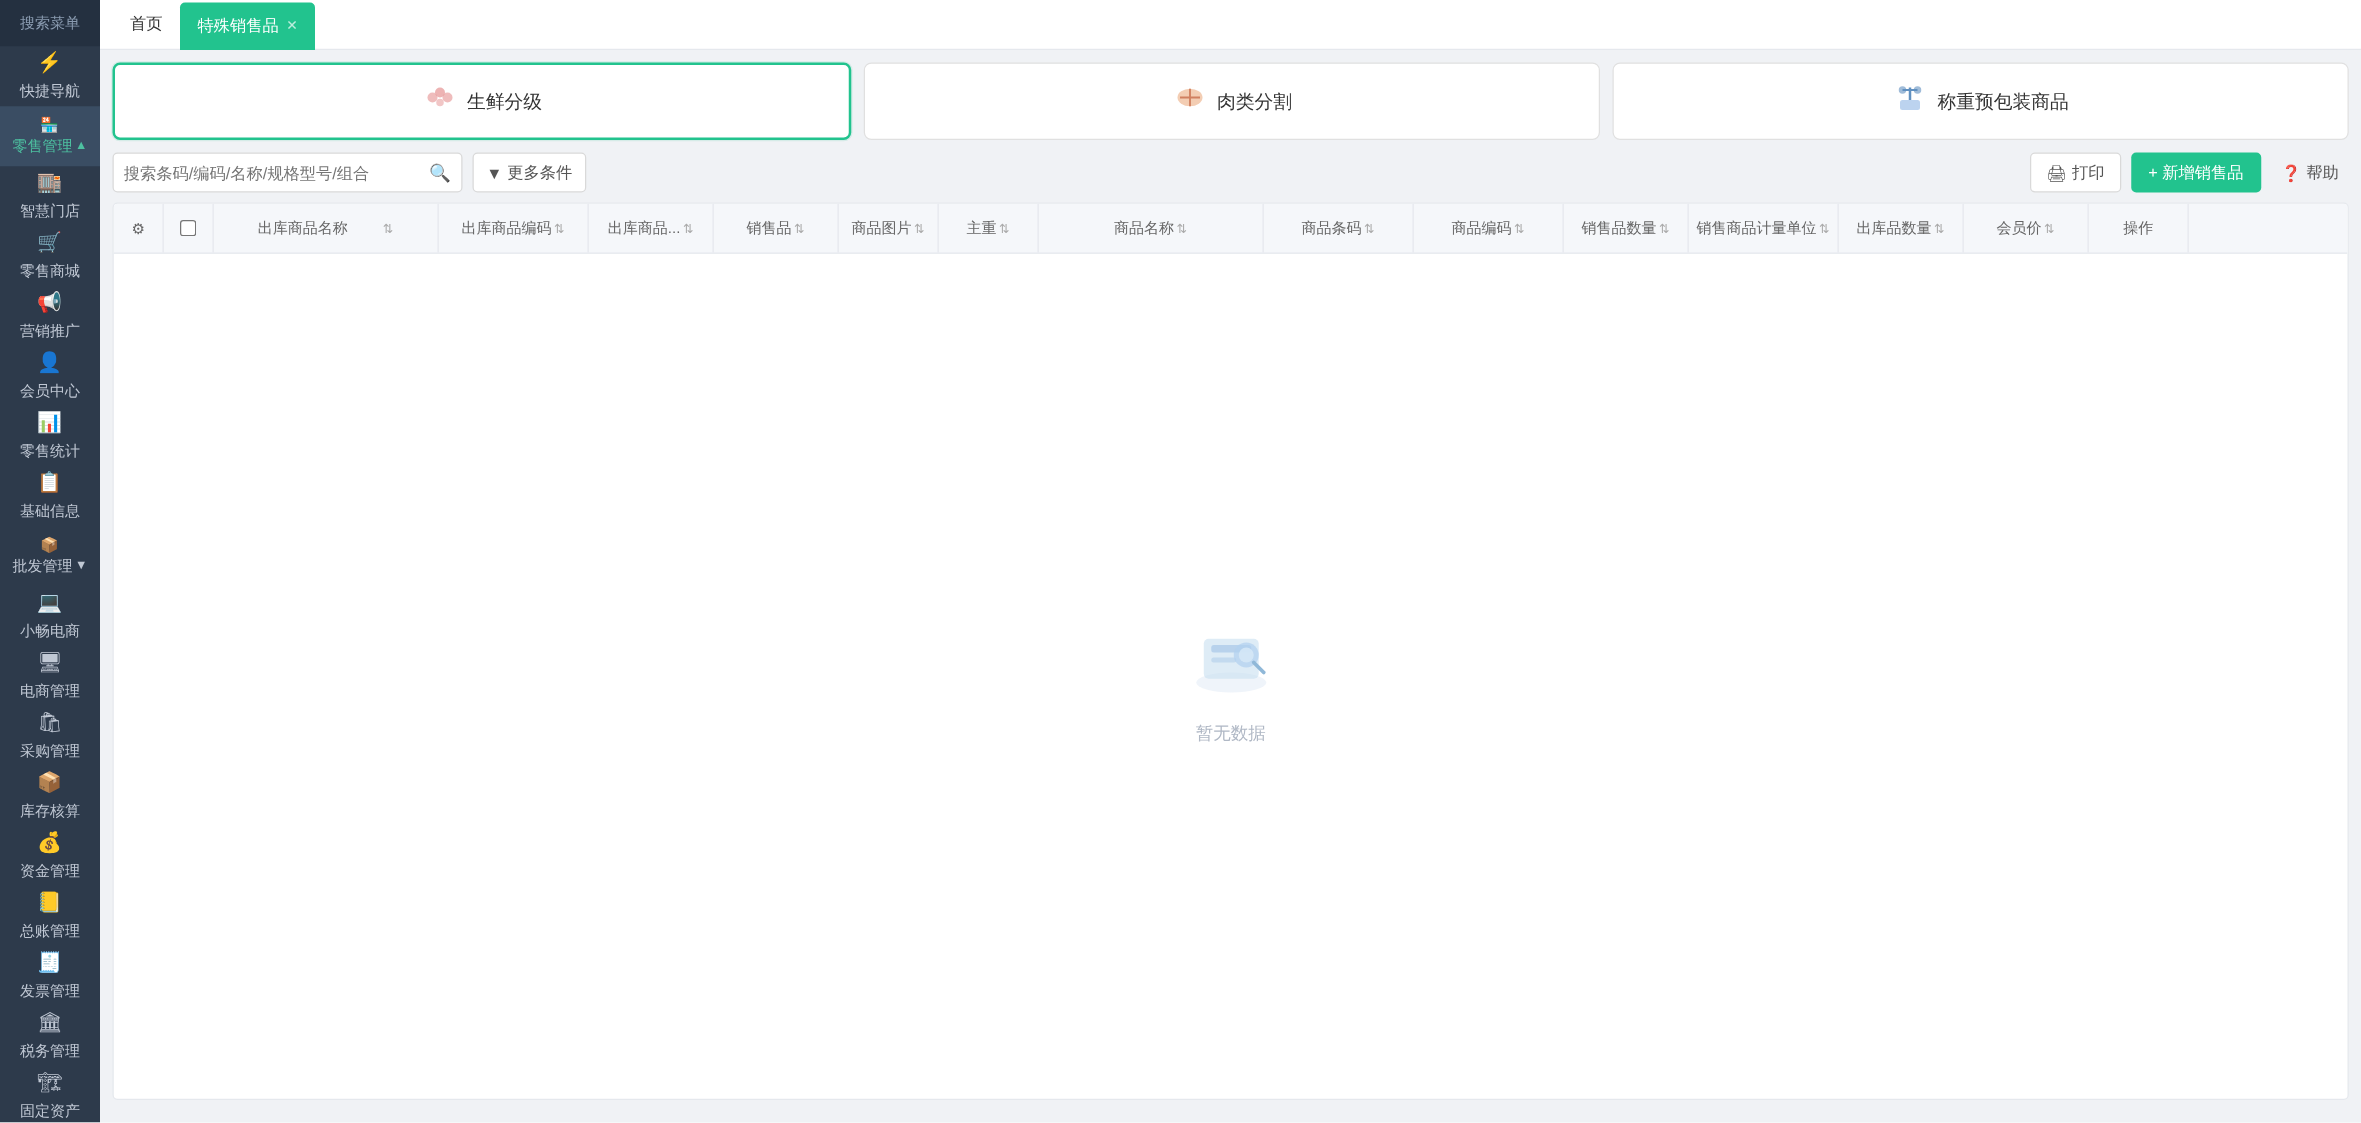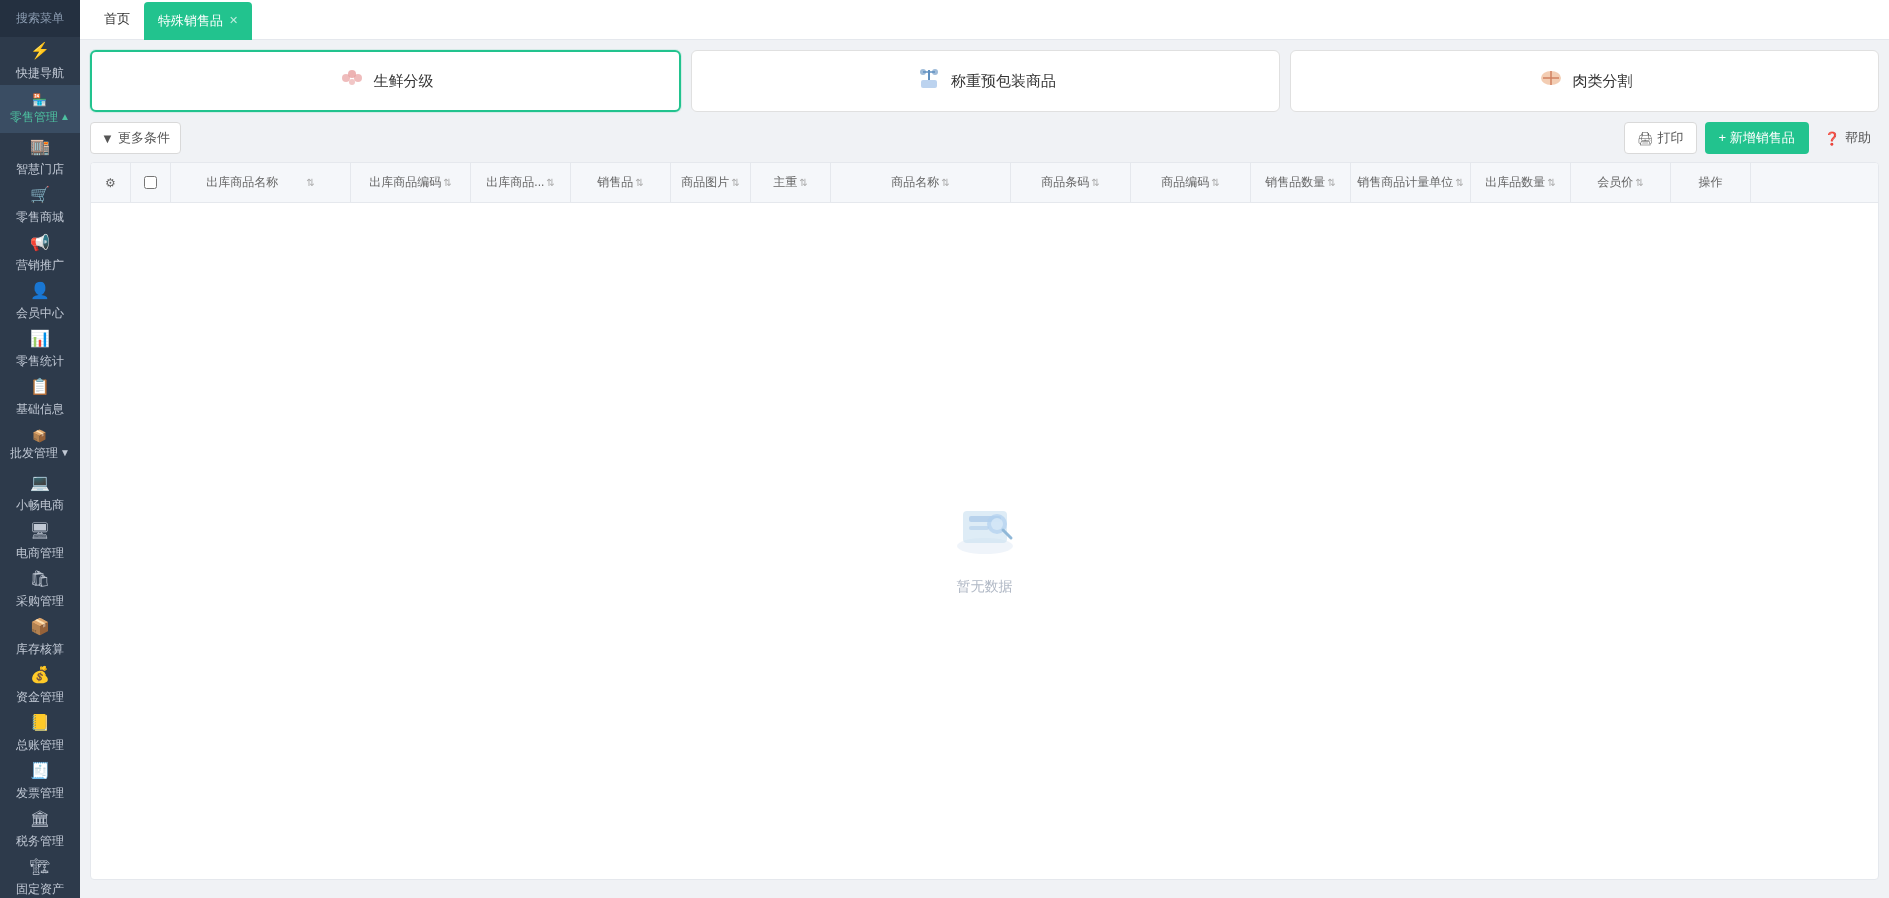--- a/index.html
+++ b/index.html
@@ -448,45 +448,49 @@
             <circle cx="20" cy="14" r="4" fill="#e8a0a0" opacity="0.7"></circle>
             <circle cx="14" cy="18" r="3" fill="#e8a0a0" opacity="0.6"></circle>
           </svg>
         </span>
         <span>生鲜分级</span>
       </div>
 
       <div class="category-tab">
         <span class="tab-icon">
           <svg width="28" height="28" viewBox="0 0 28 28" fill="none">
+            <ellipse cx="14" cy="14" rx="10" ry="7" fill="#f0c0a0" opacity="0.8"></ellipse>
+            <line x1="6" y1="14" x2="22" y2="14" stroke="#d08060" stroke-width="1.5"></line>
+            <line x1="14" y1="7" x2="14" y2="21" stroke="#d08060" stroke-width="1.5"></line>
+          </svg>
+        </span>
+        <span>肉类分割</span>
+      </div>
+
+      <div class="category-tab">
+        <span class="tab-icon">
+          <svg width="28" height="28" viewBox="0 0 28 28" fill="none">
             <rect x="6" y="16" width="16" height="8" rx="2" fill="#a0c0e8" opacity="0.7"></rect>
             <line x1="14" y1="6" x2="14" y2="16" stroke="#6090c0" stroke-width="2"></line>
             <circle cx="8" cy="8" r="3" fill="#6090c0" opacity="0.6"></circle>
             <circle cx="20" cy="8" r="3" fill="#6090c0" opacity="0.6"></circle>
             <line x1="8" y1="8" x2="20" y2="8" stroke="#6090c0" stroke-width="1.5"></line>
           </svg>
         </span>
         <span>称重预包装商品</span>
       </div>
 
-      <div class="category-tab">
-        <span class="tab-icon">
-          <svg width="28" height="28" viewBox="0 0 28 28" fill="none">
-            <ellipse cx="14" cy="14" rx="10" ry="7" fill="#f0c0a0" opacity="0.8"></ellipse>
-            <line x1="6" y1="14" x2="22" y2="14" stroke="#d08060" stroke-width="1.5"></line>
-            <line x1="14" y1="7" x2="14" y2="21" stroke="#d08060" stroke-width="1.5"></line>
-          </svg>
-        </span>
-        <span>肉类分割</span>
-      </div>
-
     </div>
 
     <div class="toolbar">
       <div class="toolbar-left">
+        <div class="search-box">
+          <input type="text" placeholder="搜索条码/编码/名称/规格型号/组合" style="">
+          <span class="search-icon">🔍</span>
+        </div>
         <button class="filter-btn">
           <span>▼</span>
           <span>更多条件</span>
         </button>
       </div>
       <div class="toolbar-right">
         <button class="print-btn">
           <span>🖨</span>
           <span>打印</span>
         </button>

